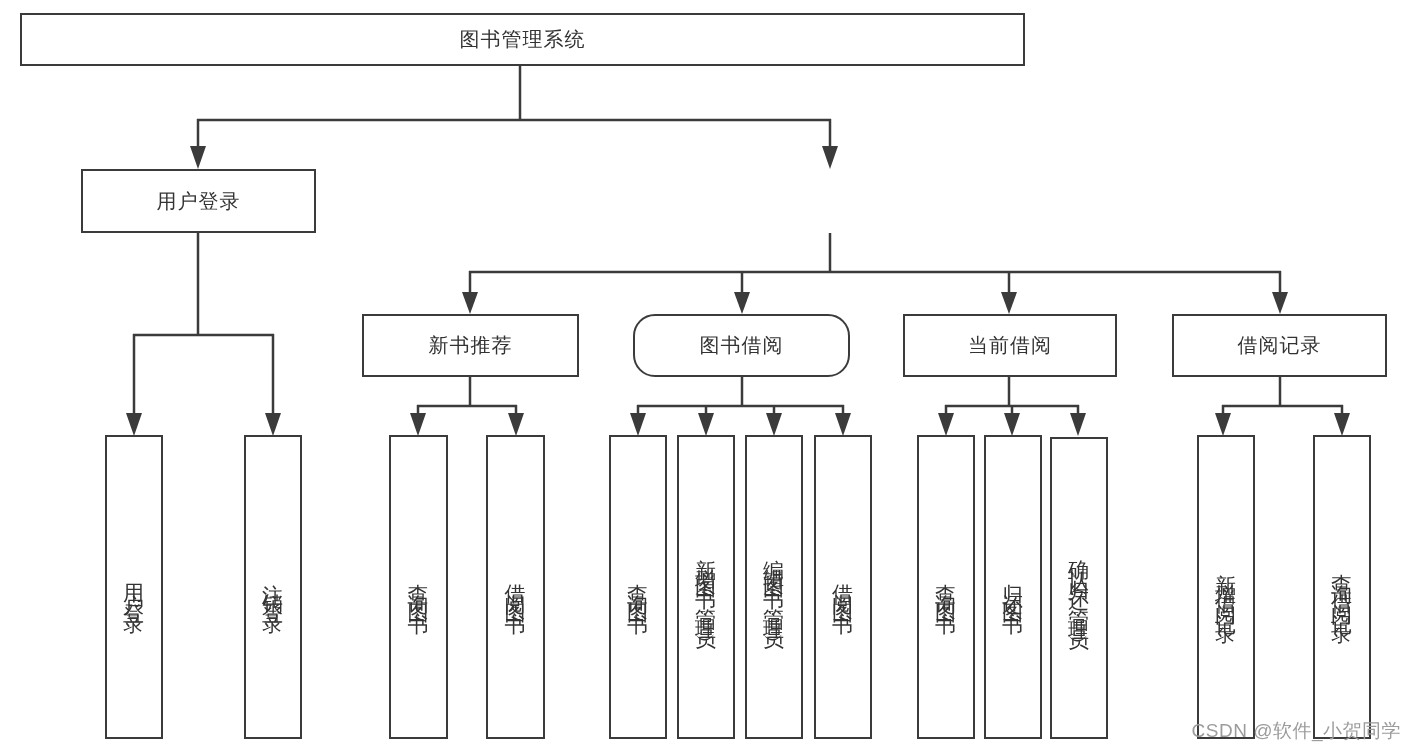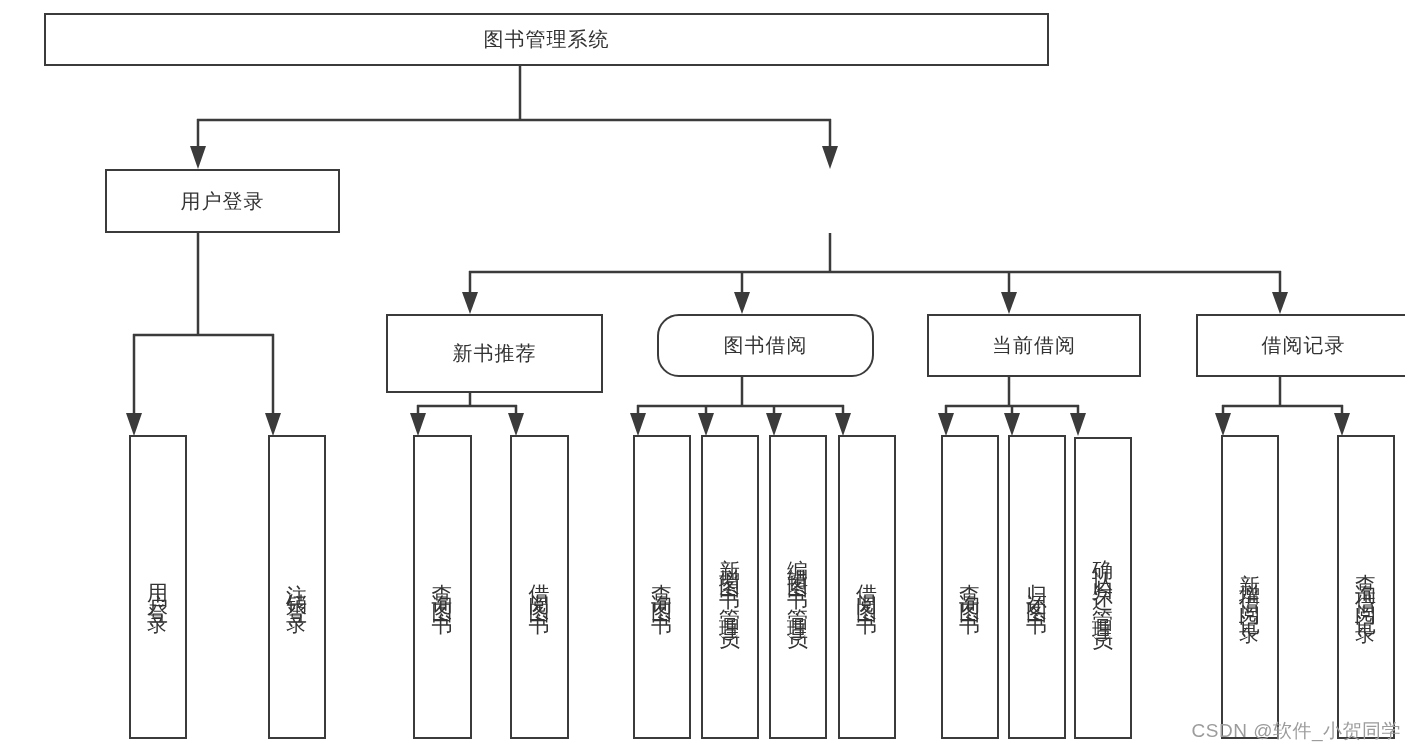--- a/index.html
+++ b/index.html
@@ -28,21 +28,20 @@
     box-sizing: border-box;
     background: #ffffff;
     border: 2.5px solid #3b3b3b;
     display: flex;
     align-items: center;
     justify-content: center;
     color: #333333;
     font-size: 20px;
     letter-spacing: 1px;
     z-index: 2;
-    margin-left: 24px;
   }
   .box.leaf {
     z-index: 2;
   }
   .vtext {
     writing-mode: vertical-lr;
     text-orientation: mixed;
     letter-spacing: 10px;
     font-size: 21px;
     color: #333333;
@@ -140,21 +139,21 @@
         <line x1="1342" y1="405" x2="1342" y2="418"></line>
         <polygon points="1334,413 1350,413 1342,436" stroke="none"></polygon>
       </g>
     </g>
   </svg>
 
   <div class="box" style="left:20px; top:13px; width:1005px; height:53px;">图书管理系统</div>
 
   <div class="box" style="left:81px; top:169px; width:235px; height:64px;">用户登录</div>
 
-  <div class="box" style="left:362px; top:314px; width:217px; height:79px;">新书推荐</div>
+  <div class="box" style="left:362px; top:314px; width:217px; height:63px;">新书推荐</div>
   <div class="box" style="left:633px; top:314px; width:217px; height:63px;border-radius:22px;">图书借阅</div>
   <div class="box" style="left:903px; top:314px; width:214px; height:63px;">当前借阅</div>
   <div class="box" style="left:1172px; top:314px; width:215px; height:63px;">借阅记录</div>
 
   <div class="box leaf" style="left:105px; top:435px; width:58px; height:304px;">
     <span class="vtext">用户登录</span>
   </div>
   <div class="box leaf" style="left:244px; top:435px; width:58px; height:304px;">
     <span class="vtext">注销登录</span>
   </div>

